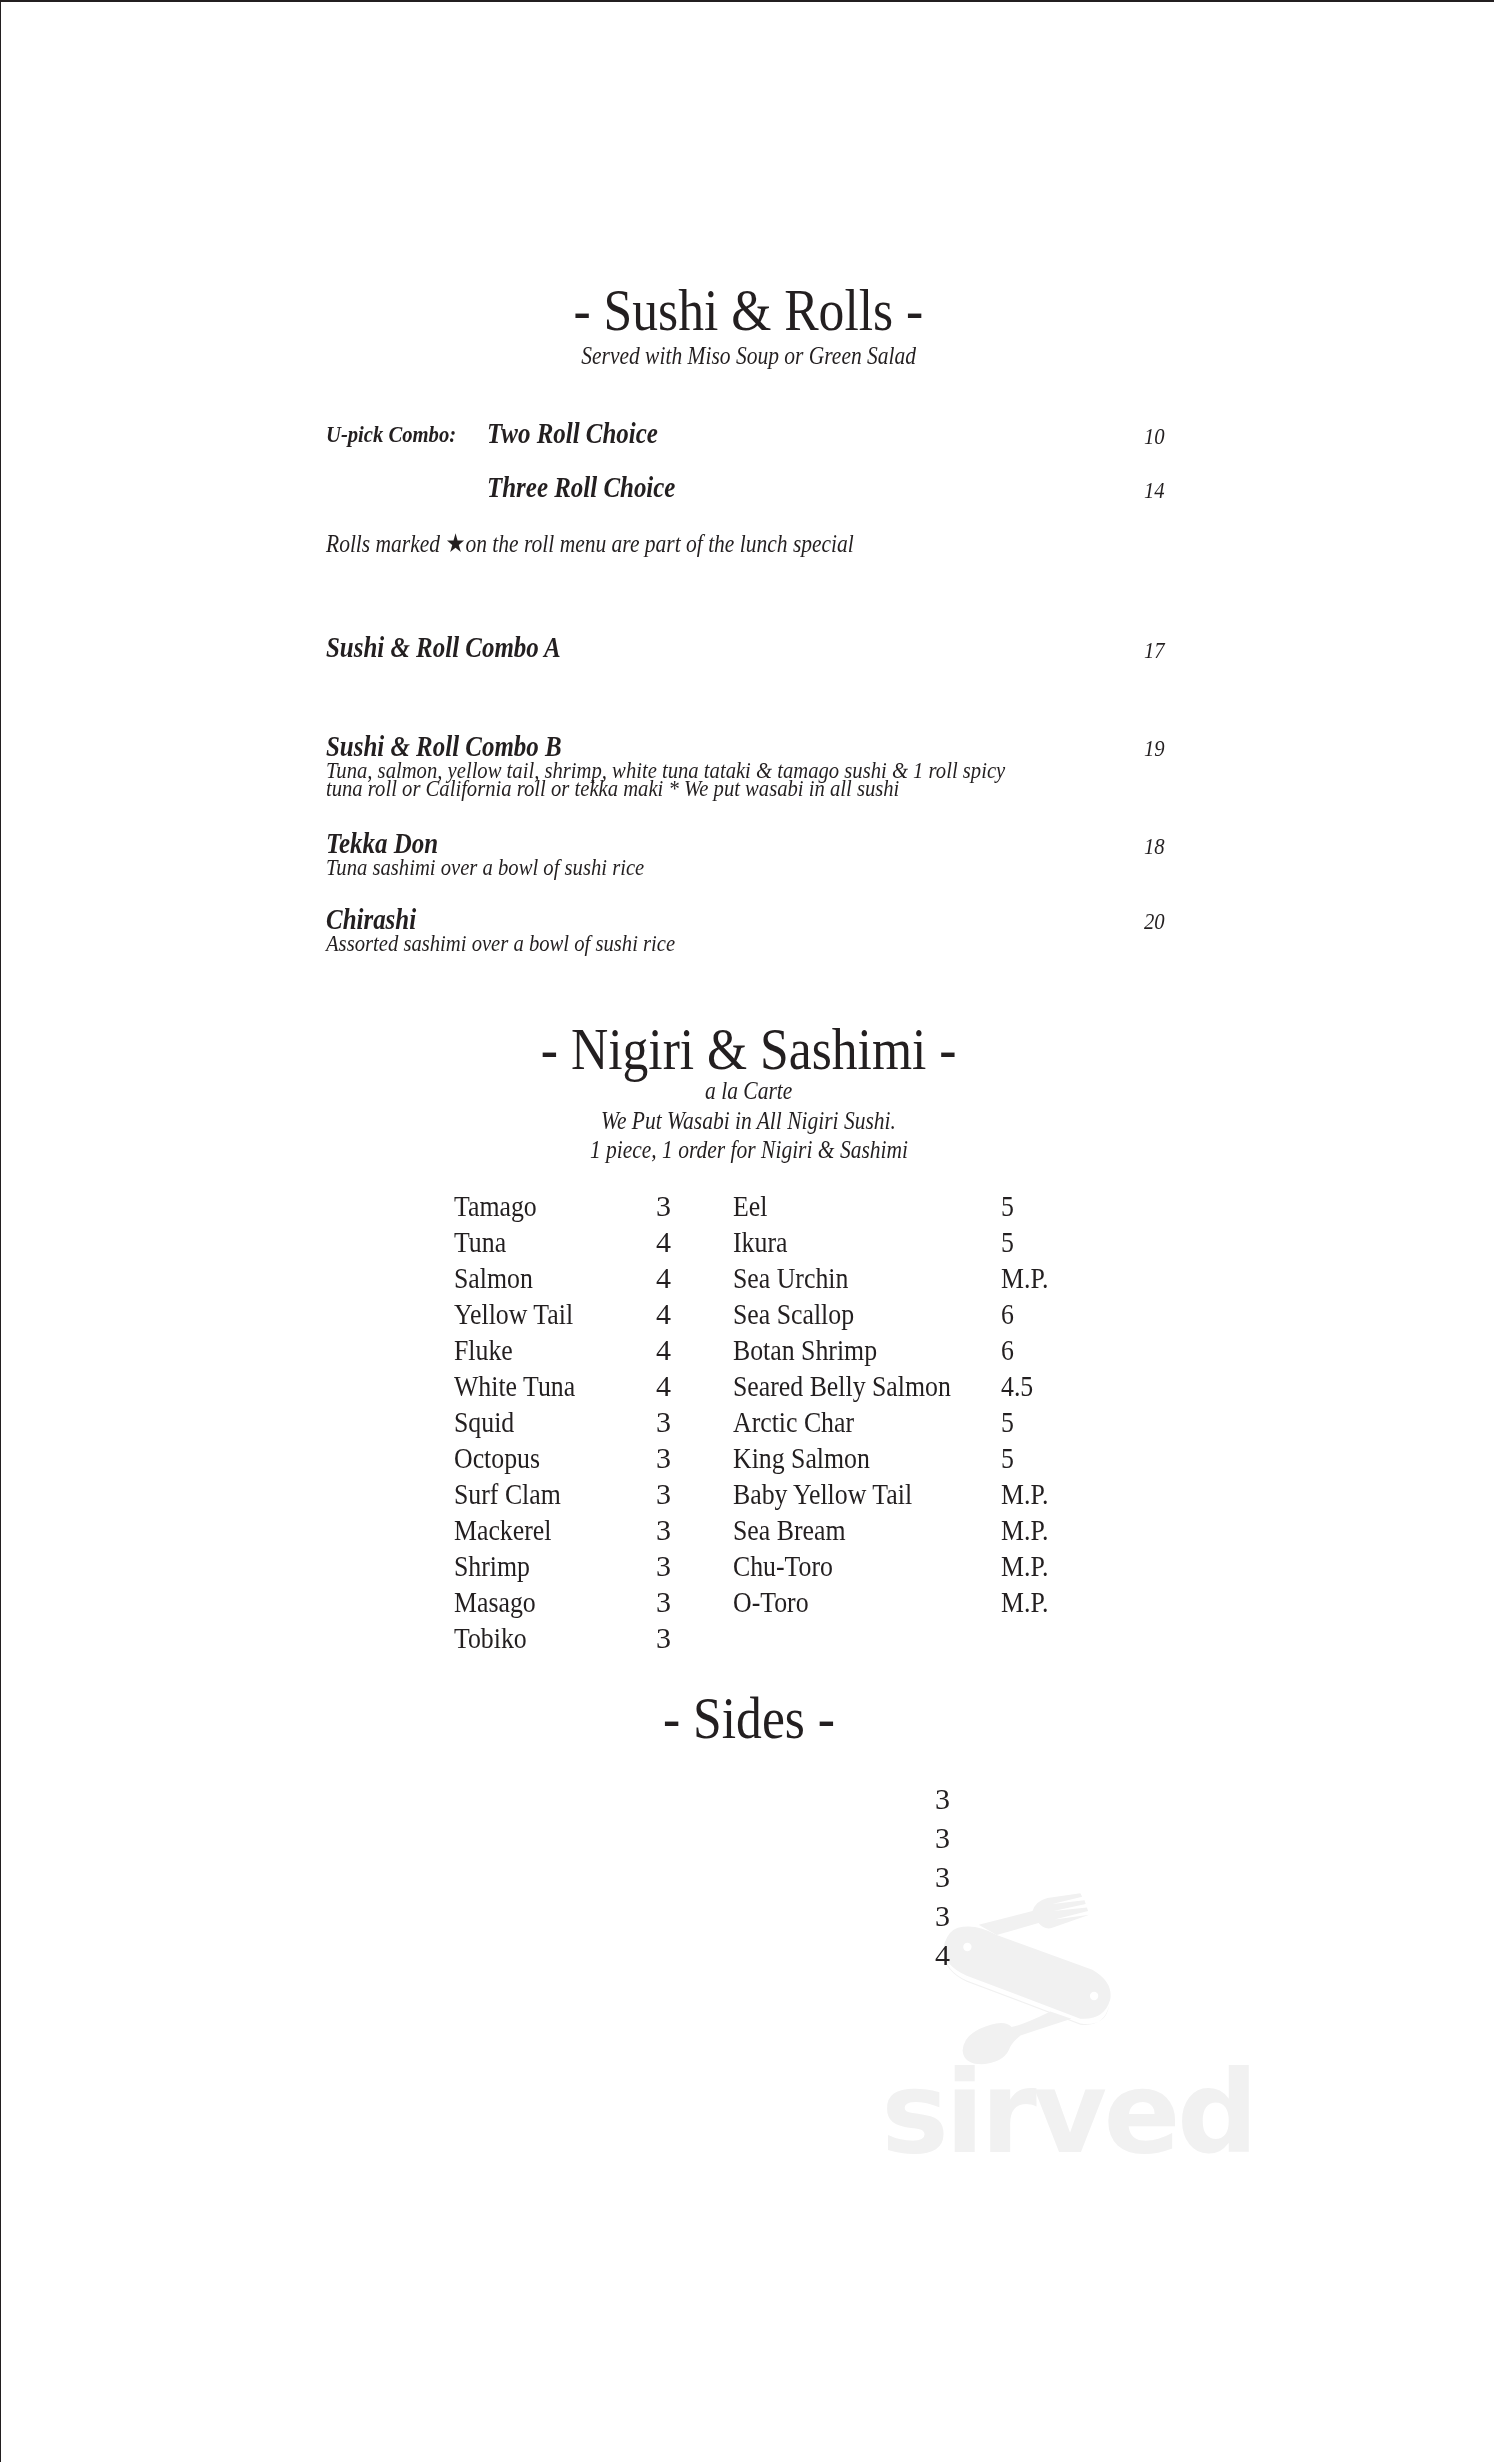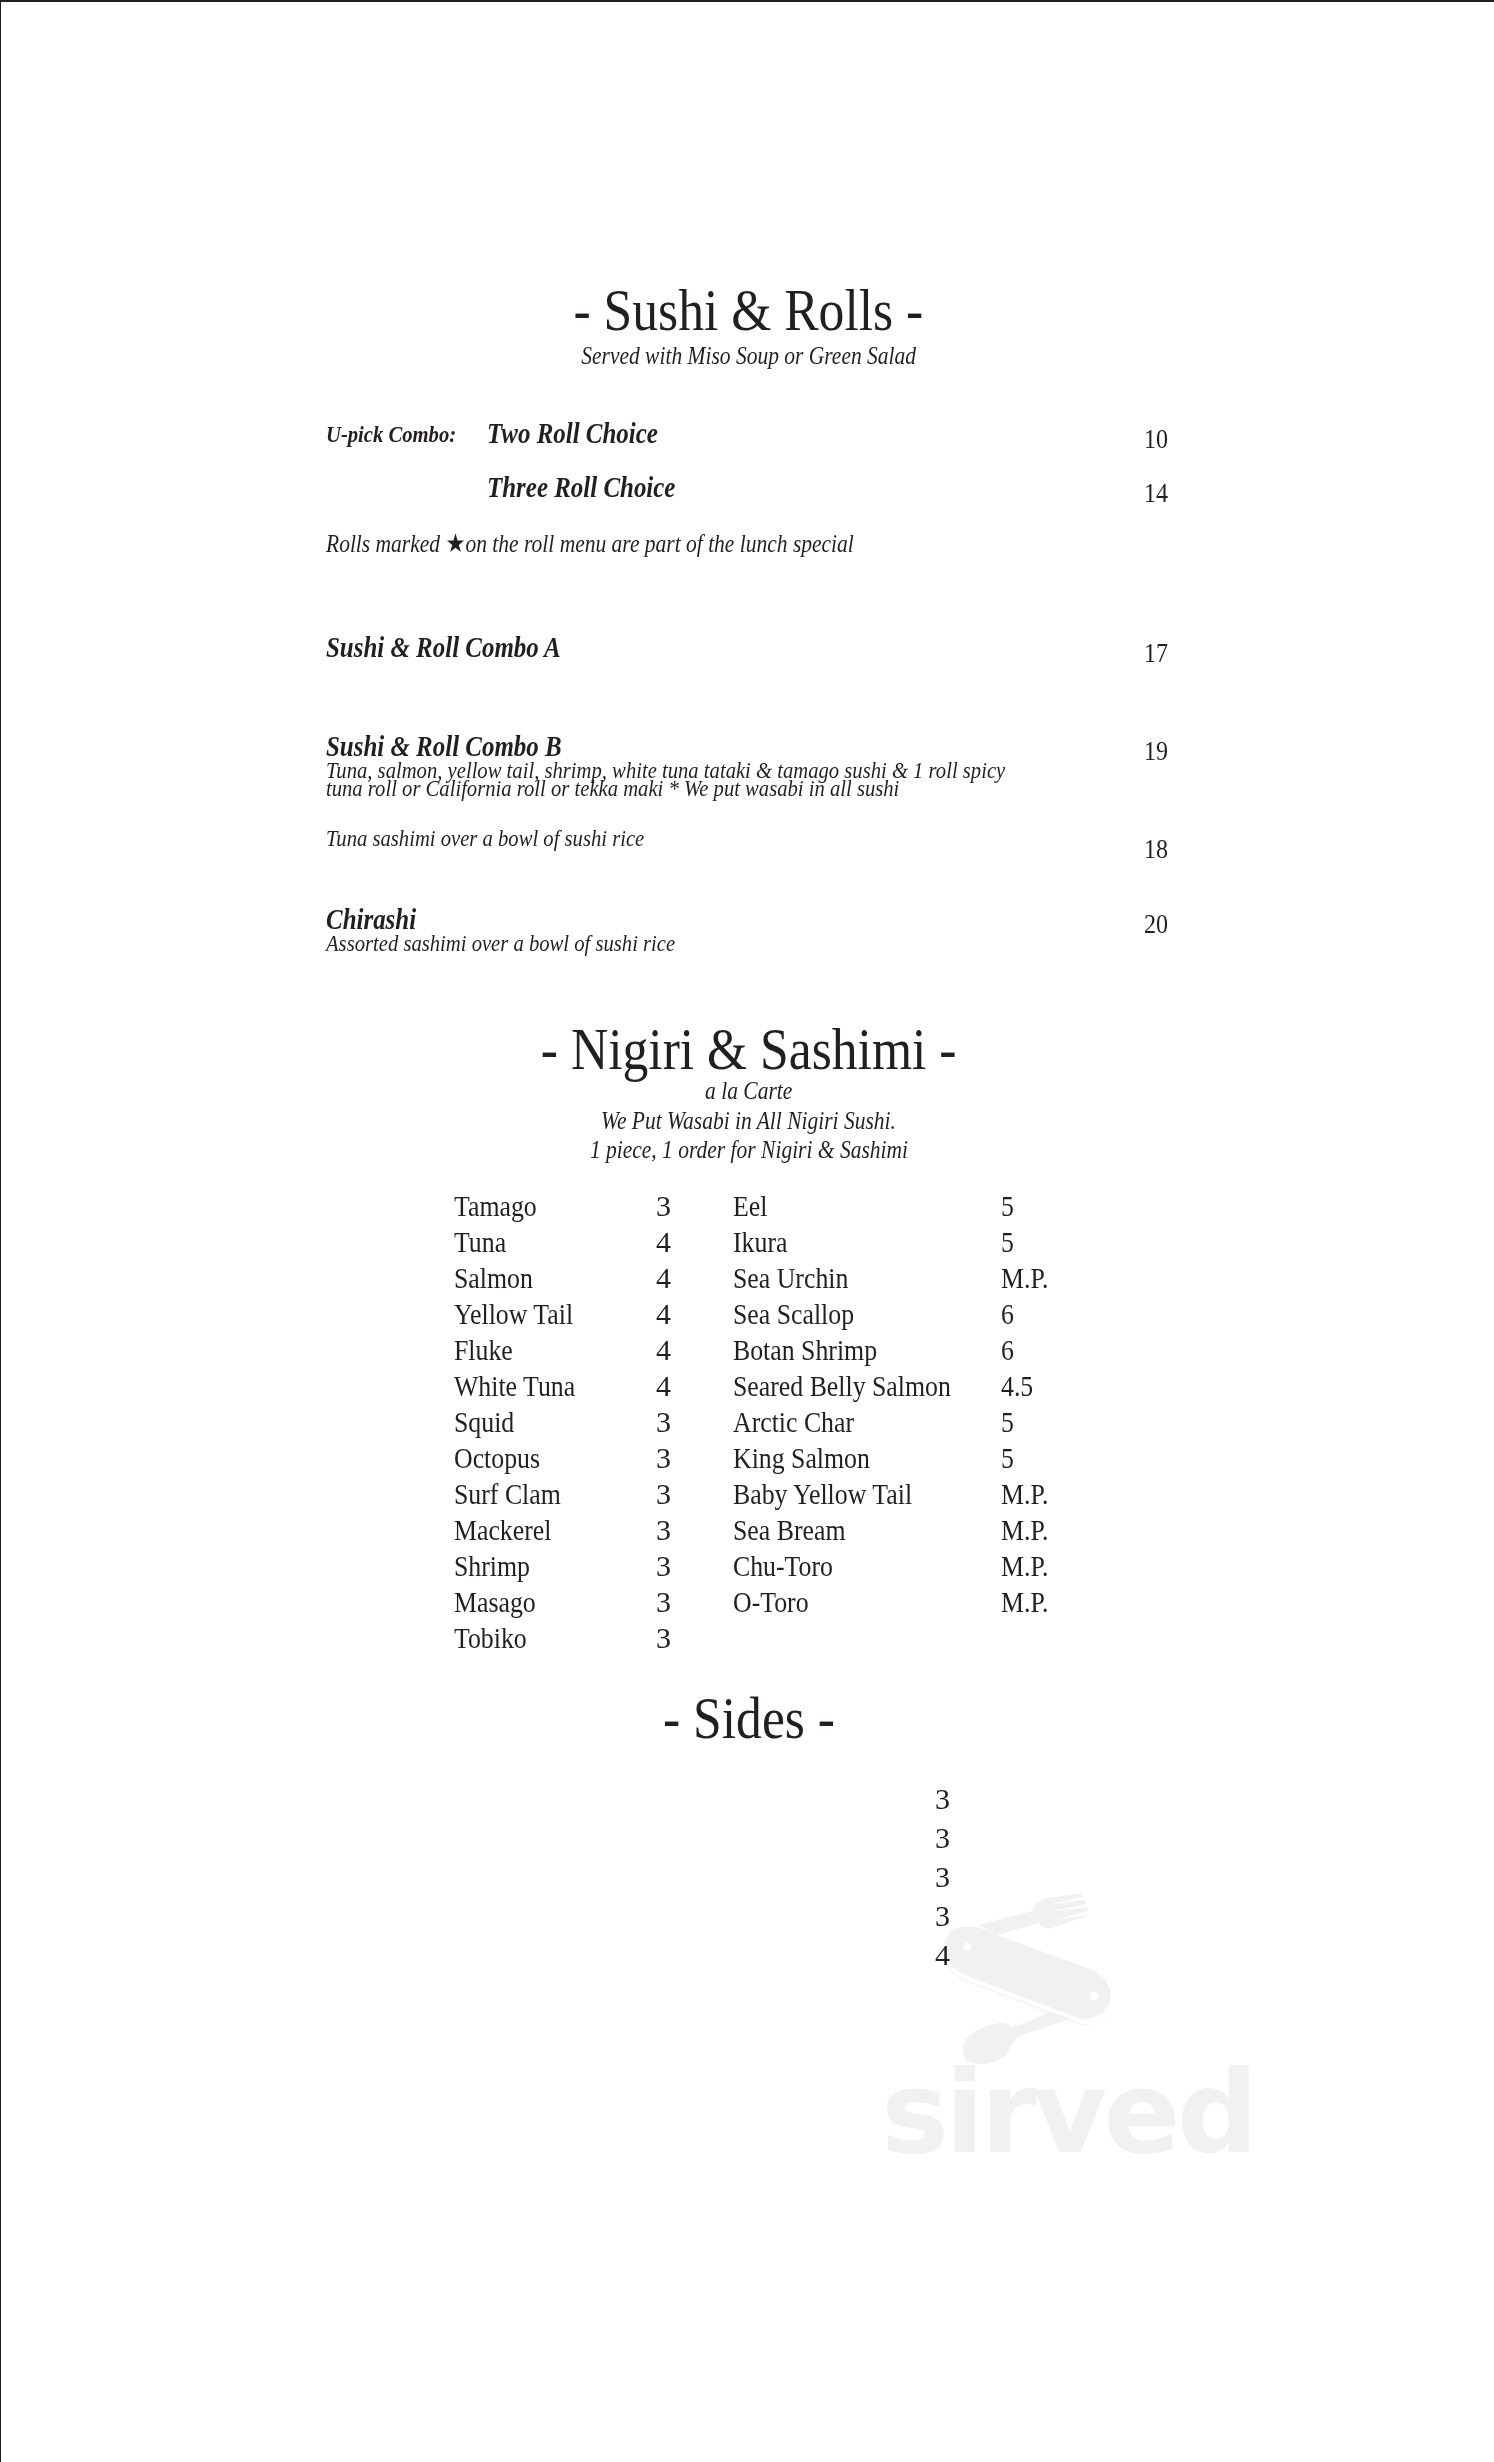--- a/index.html
+++ b/index.html
@@ -15,21 +15,21 @@
     .abs { position: absolute; white-space: nowrap; }
     .cond { display: inline-block; transform-origin: left top; transform: scaleX(0.86); }
     .center { left: 0; width: 1495px; text-align: center; }
     .center .cond { transform-origin: center top; }
 
     .section-title { font-size: 60px; line-height: 1; }
     .subtitle { font-size: 25px; font-style: italic; line-height: 1; }
 
     .combo-prefix { font-size: 24px; font-style: italic; font-weight: bold; text-align: center; }
     .combo-name { font-size: 29px; font-style: italic; font-weight: bold; }
-    .price-it { font-size: 28px; }
+    .price-it { font-size: 24px; font-style: italic; }
     .note { font-size: 25px; font-style: italic; }
     .star { font-style: normal; font-size: 26px; }
 
     .dish-name { font-size: 29px; font-style: italic; font-weight: bold; line-height: 1; }
     .dish-desc { font-size: 24px; font-style: italic; line-height: 18px; white-space: normal; width: 855px; }
     .dish-desc .cond { display: block; width: 993px; transform: scaleX(0.86); }
 
     .nigiri-row { font-size: 30px; line-height: 36px; }
     .side-row { font-size: 30px; line-height: 39px; }
 
@@ -99,20 +99,21 @@
     <div class="dish-desc">
       <span class="cond">Tuna, salmon, yellow tail, shrimp, white tuna tataki &amp; tamago sushi &amp; 1 roll spicy</span>
       <span class="cond">tuna roll or California roll or tekka maki * We put wasabi in all sushi</span>
     </div>
   </div>
   <div class="abs price-it" style="left:1143px; top:733px;">
     <span class="cond">19</span>
   </div>
 
   <div class="abs" style="left:325px; top:827px;">
+    <div class="dish-name"><span class="cond">Tekka Don</span></div>
     <div class="dish-desc">
       <span class="cond">Tuna sashimi over a bowl of sushi rice</span>
     </div>
   </div>
   <div class="abs price-it" style="left:1143px; top:831px;">
     <span class="cond">18</span>
   </div>
 
   <div class="abs" style="left:325px; top:903px;">
     <div class="dish-name"><span class="cond">Chirashi</span></div>

